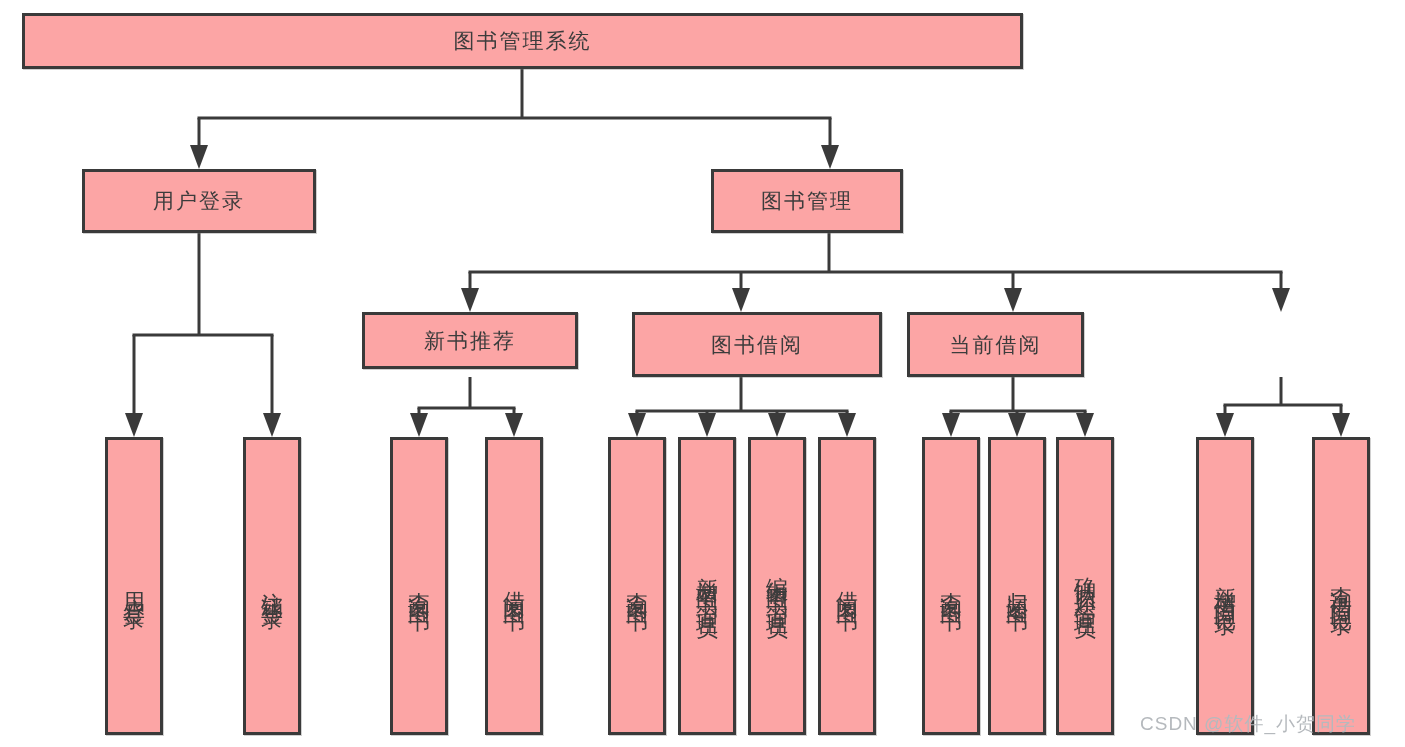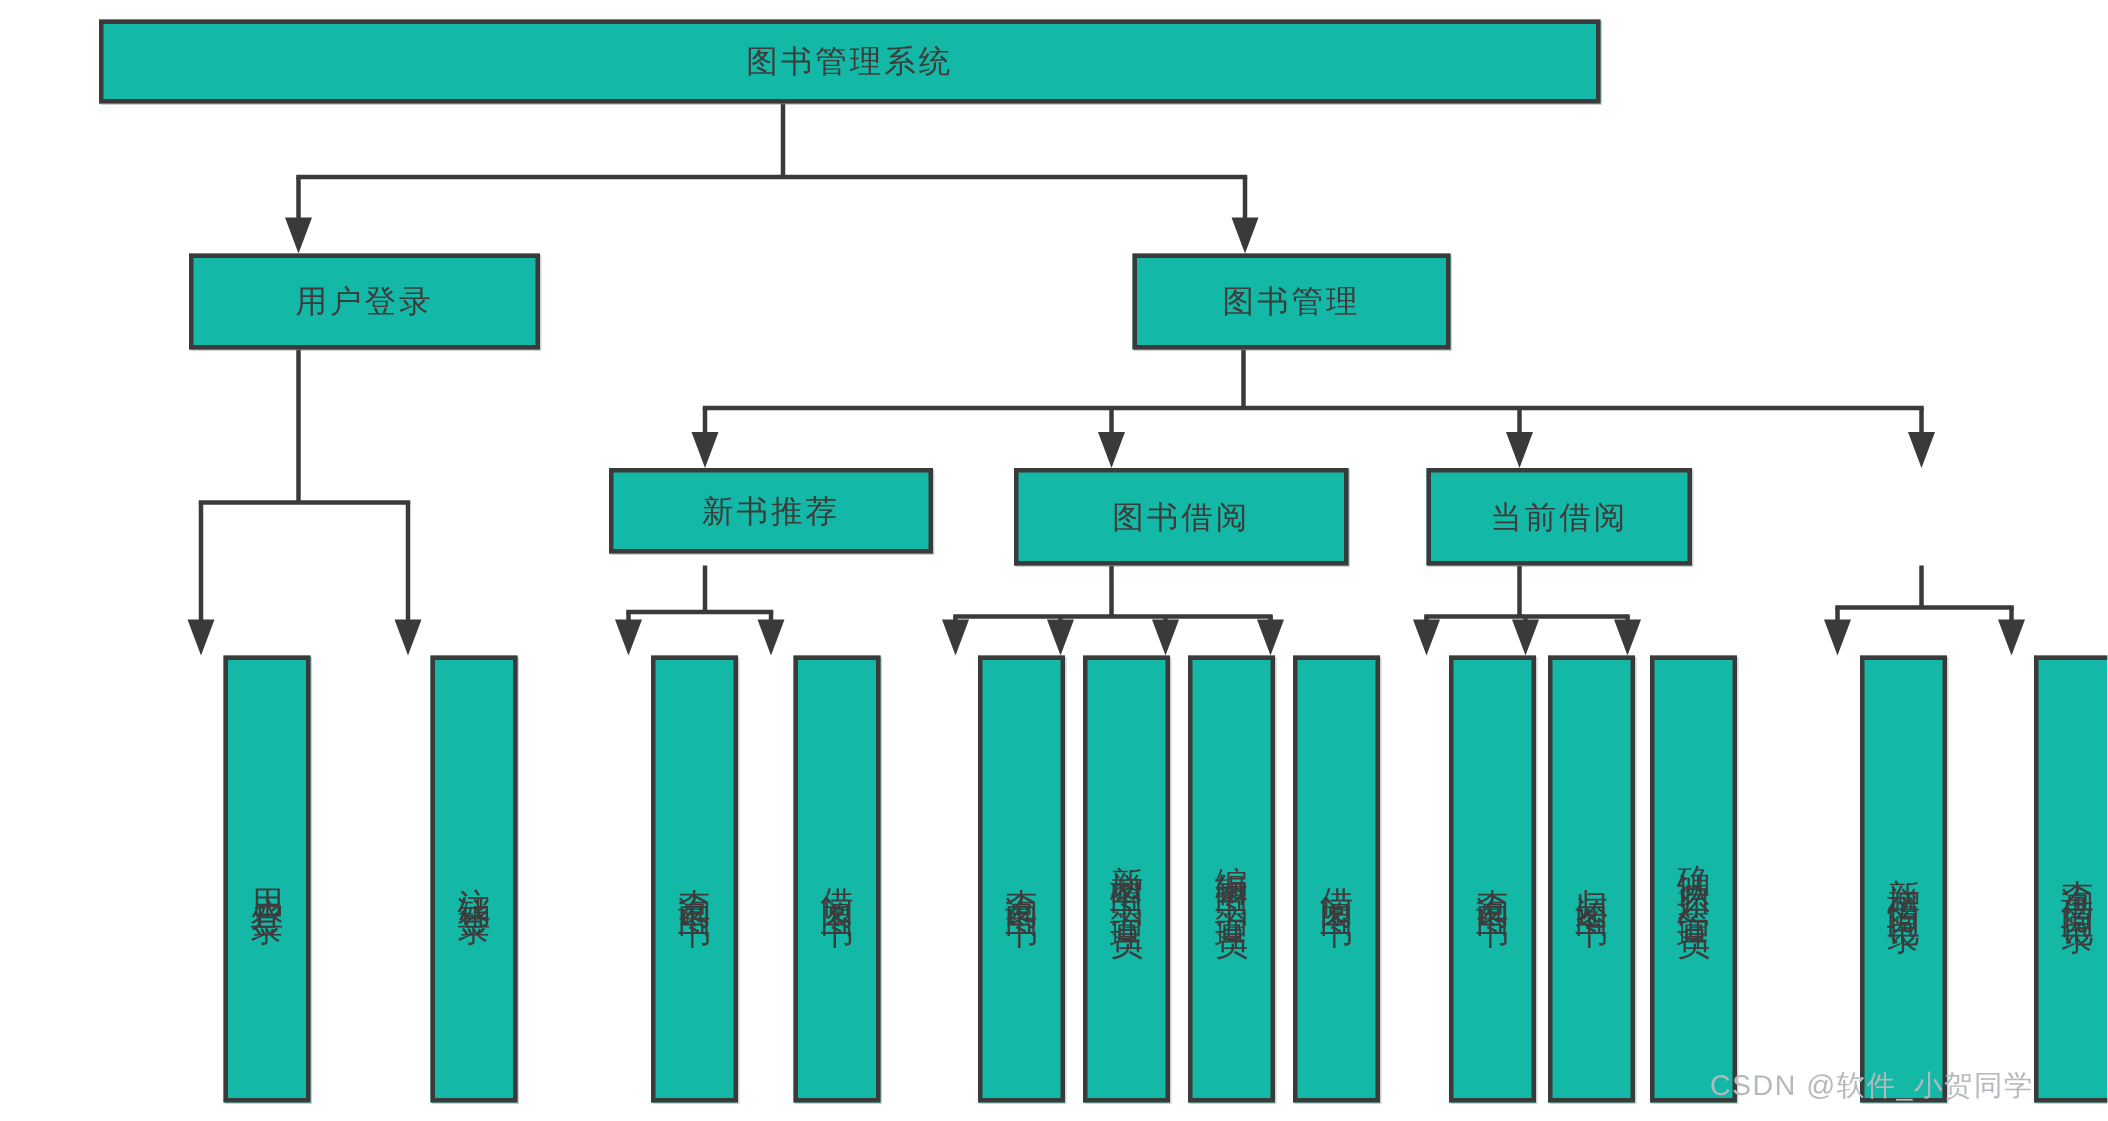--- a/index.html
+++ b/index.html
@@ -21,30 +21,29 @@
     left: 0;
     top: 0;
     width: 1405px;
     height: 747px;
     pointer-events: none;
   }
   .box {
     position: absolute;
     box-sizing: border-box;
     border: 3px solid #3a3a3a;
-    background: #14b8a6;
+    background: #fca5a5;
     display: flex;
     align-items: center;
     justify-content: center;
     font-size: 21px;
     letter-spacing: 2px;
     color: #3c3c3c;
     white-space: nowrap;
     box-shadow: 1px 1px 0 rgba(120,120,120,0.35);
-    margin-left: 44px;
   }
   .vbox {
     writing-mode: vertical-rl;
     text-orientation: mixed;
     font-size: 22px;
     letter-spacing: 6px;
     white-space: normal;
     line-height: 1;
   }
   .watermark {
@@ -113,24 +112,24 @@
       <line x1="1223.5" y1="405" x2="1342.5" y2="405" stroke="#3a3a3a" stroke-width="3"></line>
       <line x1="1225" y1="405" x2="1225" y2="417" stroke="#3a3a3a" stroke-width="3"></line>
       <polygon points="1216,413 1234,413 1225,437" fill="#3a3a3a"></polygon>
       <line x1="1341" y1="405" x2="1341" y2="417" stroke="#3a3a3a" stroke-width="3"></line>
       <polygon points="1332,413 1350,413 1341,437" fill="#3a3a3a"></polygon>
     </svg>
 
   <div class="box" style="left:22px; top:13px; width:1001px; height:56px;">图书管理系统</div>
 
   <div class="box" style="left:82px; top:169px; width:234px; height:64px;">用户登录</div>
-  <div class="box" style="left:711px; top:169px; width:212px; height:64px;">图书管理</div>
+  <div class="box" style="left:711px; top:169px; width:192px; height:64px;">图书管理</div>
 
   <div class="box" style="left:362px; top:312px; width:216px; height:57px;">新书推荐</div>
-  <div class="box" style="left:632px; top:312px; width:223px; height:65px;">图书借阅</div>
+  <div class="box" style="left:632px; top:312px; width:250px; height:65px;">图书借阅</div>
   <div class="box" style="left:907px; top:312px; width:177px; height:65px;">当前借阅</div>
 
   <div class="box vbox" style="left:105px; top:437px; width:58px; height:298px;">用户登录</div>
   <div class="box vbox" style="left:243px; top:437px; width:58px; height:298px;">注销登录</div>
 
   <div class="box vbox" style="left:390px; top:437px; width:58px; height:298px;">查询图书</div>
   <div class="box vbox" style="left:485px; top:437px; width:58px; height:298px;">借阅图书</div>
 
   <div class="box vbox" style="left:608px; top:437px; width:58px; height:298px;">查询图书</div>
   <div class="box vbox" style="left:678px; top:437px; width:58px; height:298px;">新增图书（管理员）</div>

